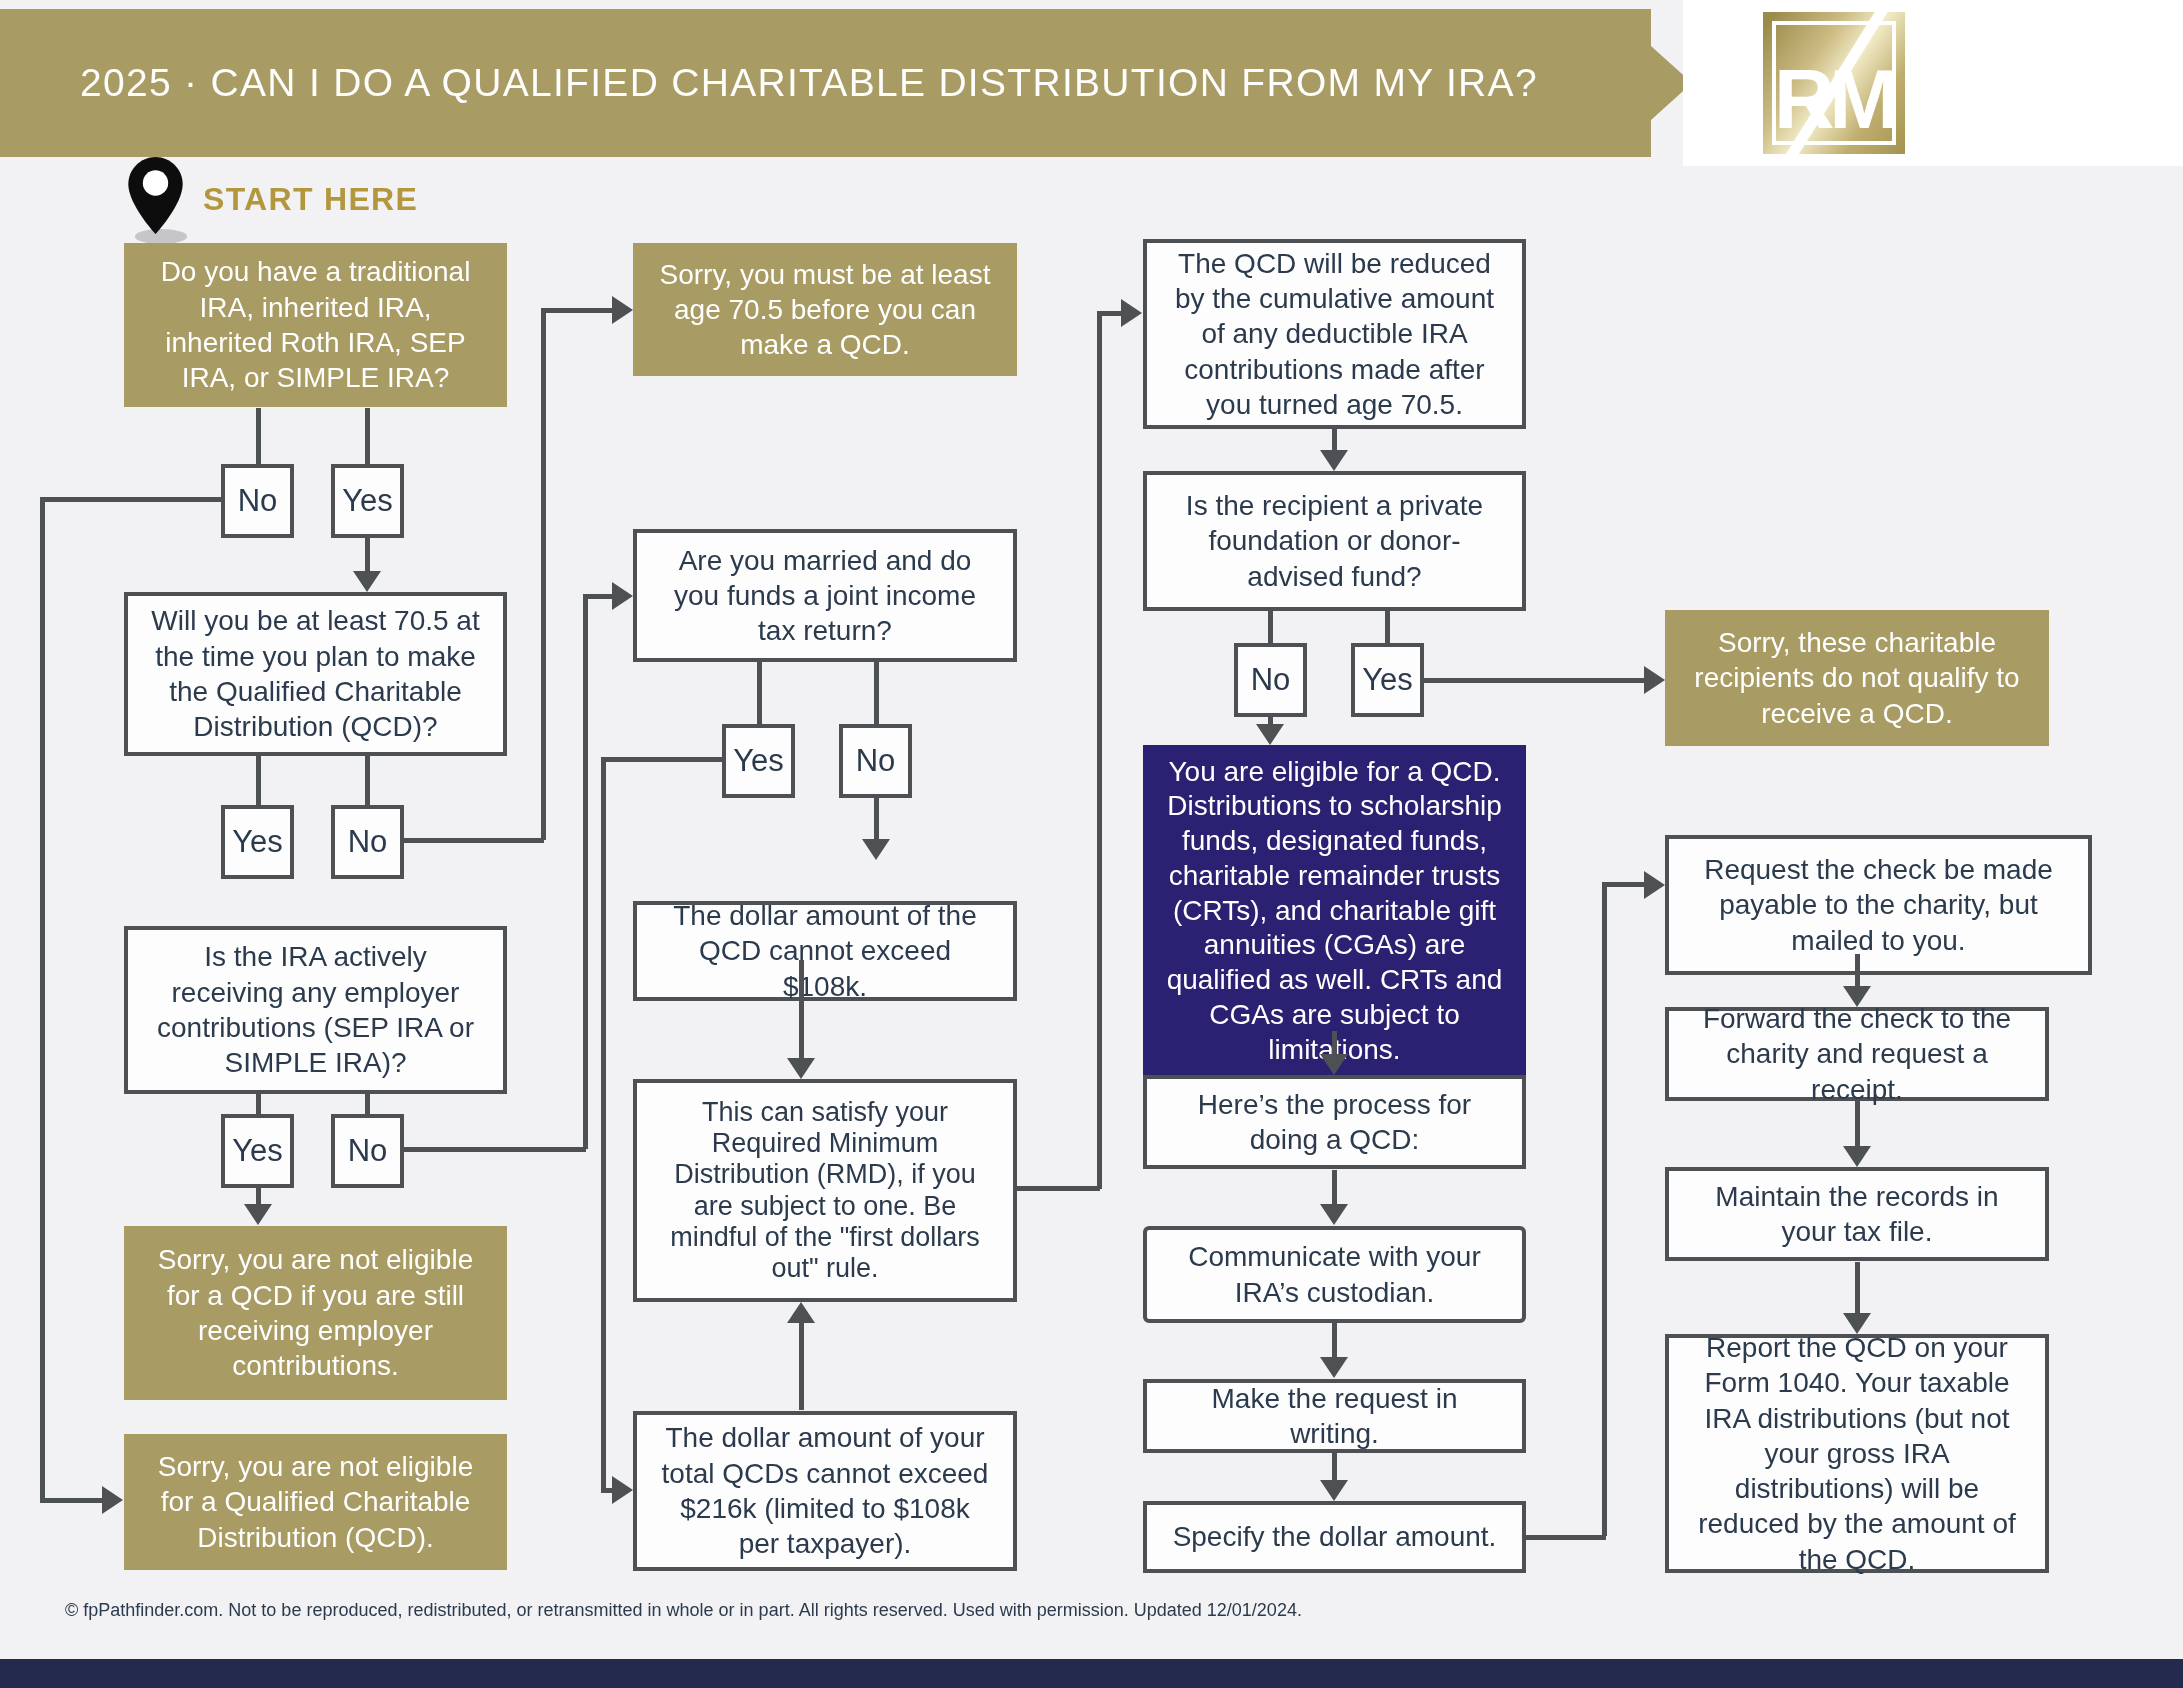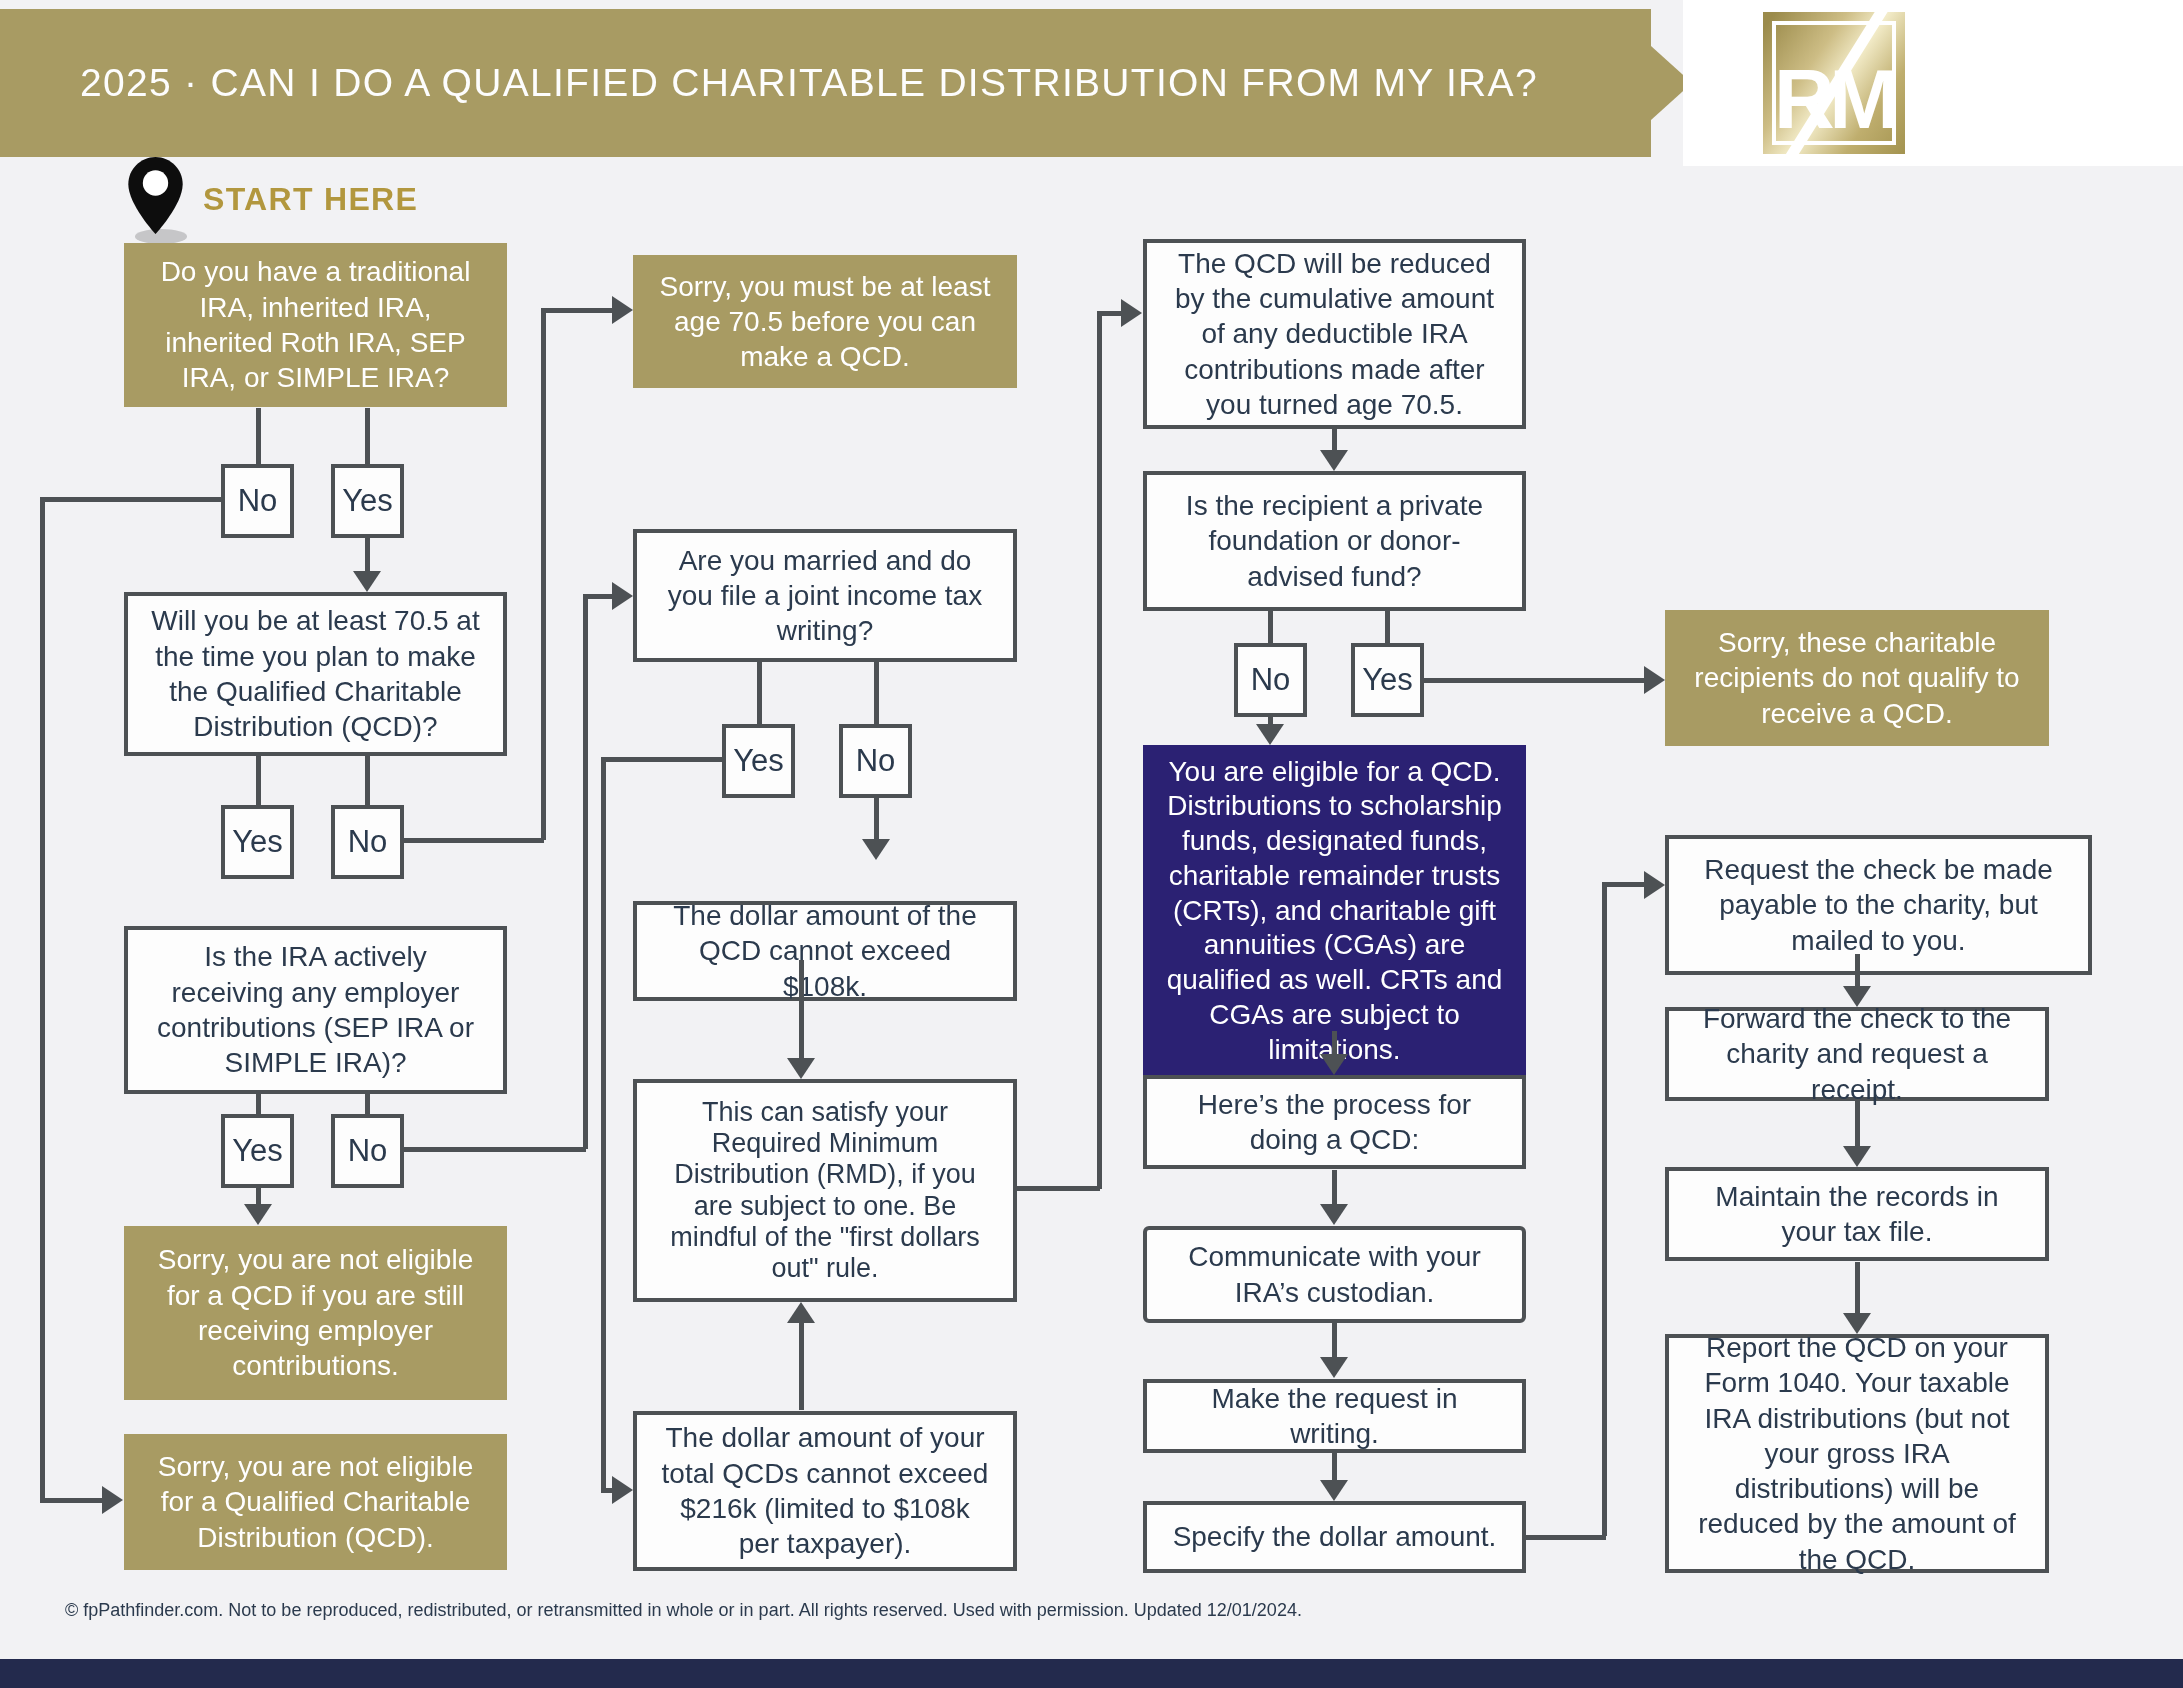--- a/index.html
+++ b/index.html
@@ -70,22 +70,22 @@
     <circle cx="12" cy="11.5" r="5.6" fill="#ffffff"></circle>
   </svg>
   <div class="start-here">START HERE</div>
 
   <div class="box gold" style="left:124px;top:243px;width:383px;height:164px;">Do you have a traditional IRA, inherited IRA, inherited Roth IRA, SEP IRA, or SIMPLE IRA?</div>
   <div class="box" style="left:124px;top:592px;width:383px;height:164px;">Will you be at least 70.5 at the time you plan to make the Qualified Charitable Distribution (QCD)?</div>
   <div class="box" style="left:124px;top:926px;width:383px;height:168px;">Is the IRA actively receiving any employer contributions (SEP IRA or SIMPLE IRA)?</div>
   <div class="box gold" style="left:124px;top:1226px;width:383px;height:174px;">Sorry, you are not eligible for a QCD if you are still receiving employer contributions.</div>
   <div class="box gold" style="left:124px;top:1434px;width:383px;height:136px;">Sorry, you are not eligible for a Qualified Charitable Distribution (QCD).</div>
 
-  <div class="box gold" style="left:633px;top:255px;width:384px;height:133px;">Sorry, you must be at least age 70.5 before you can make a QCD.</div>
-  <div class="box" style="left:633px;top:529px;width:384px;height:133px;">Are you married and do you file a joint income tax writing?</div>
+  <div class="box gold" style="left:633px;top:243px;width:384px;height:133px;">Sorry, you must be at least age 70.5 before you can make a QCD.</div>
+  <div class="box" style="left:633px;top:529px;width:384px;height:133px;">Are you married and do you funds a joint income tax return?</div>
   <div class="box" style="left:633px;top:861px;width:384px;height:100px;margin-top:40px;">The dollar amount of the QCD cannot exceed $108k.</div>
   <div class="box" style="left:633px;top:1079px;width:384px;height:223px;line-height:1.16;font-size:27px;">This can satisfy your Required Minimum Distribution (RMD), if you are subject to one. Be mindful of the "first dollars out" rule.</div>
   <div class="box" style="left:633px;top:1411px;width:384px;height:160px;">The dollar amount of your total QCDs cannot exceed $216k (limited to $108k per taxpayer).</div>
 
   <div class="box" style="left:1143px;top:239px;width:383px;height:190px;">The QCD will be reduced by the cumulative amount of any deductible IRA contributions made after you turned age 70.5.</div>
   <div class="box" style="left:1143px;top:471px;width:383px;height:140px;">Is the recipient a private foundation or donor-advised fund?</div>
   <div class="box navy" style="left:1143px;top:745px;width:383px;height:332px;line-height:1.24;">You are eligible for a QCD. Distributions to scholarship funds, designated funds, charitable remainder trusts (CRTs), and charitable gift annuities (CGAs) are qualified as well. CRTs and CGAs are subject to limitations.</div>
   <div class="box" style="left:1143px;top:1075px;width:383px;height:94px;">Here’s the process for doing a QCD:</div>
   <div class="box" style="left:1143px;top:1226px;width:383px;height:97px;border-radius:6px;">Communicate with your IRA’s custodian.</div>
   <div class="box" style="left:1143px;top:1379px;width:383px;height:74px;">Make the request in writing.</div>

